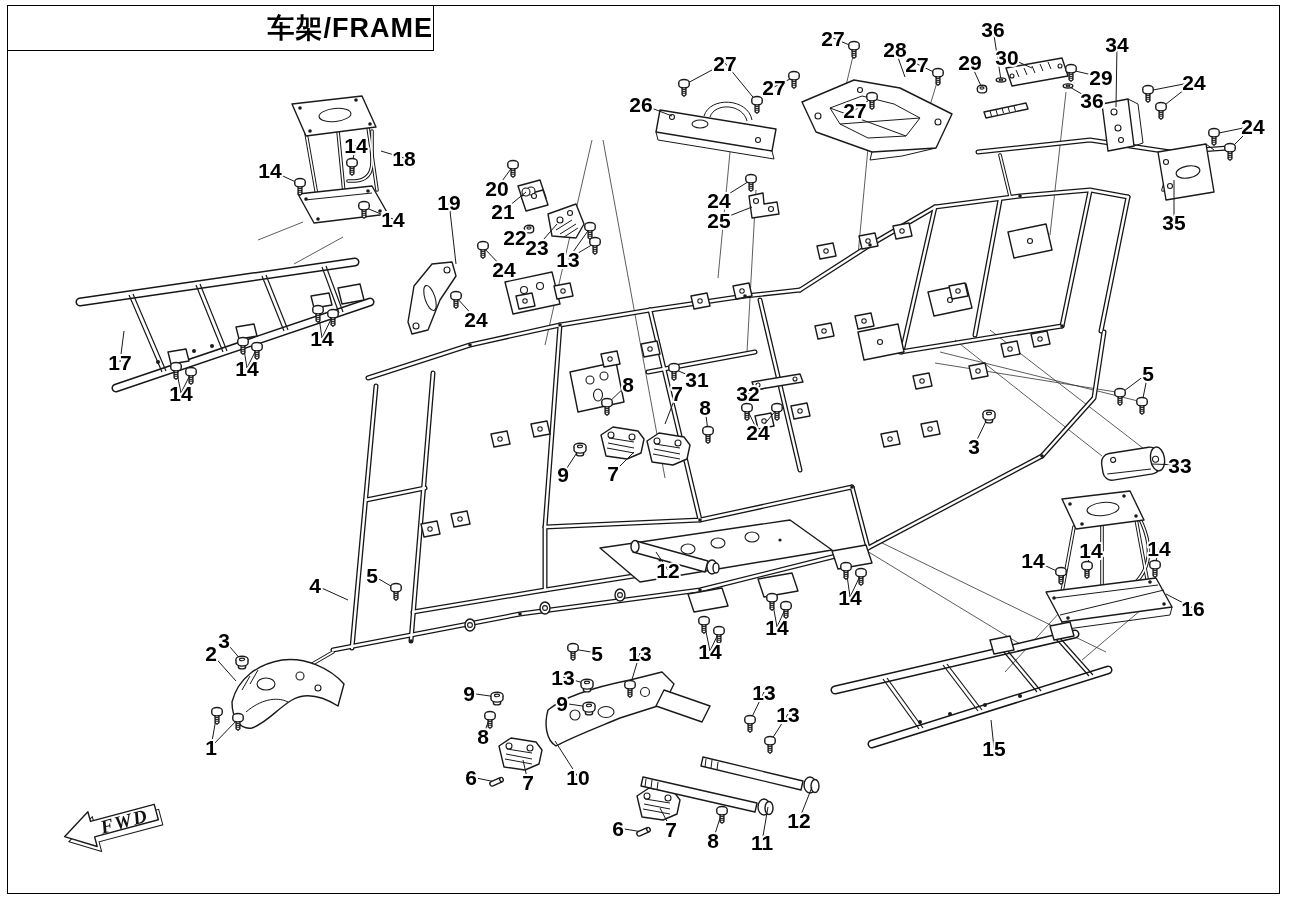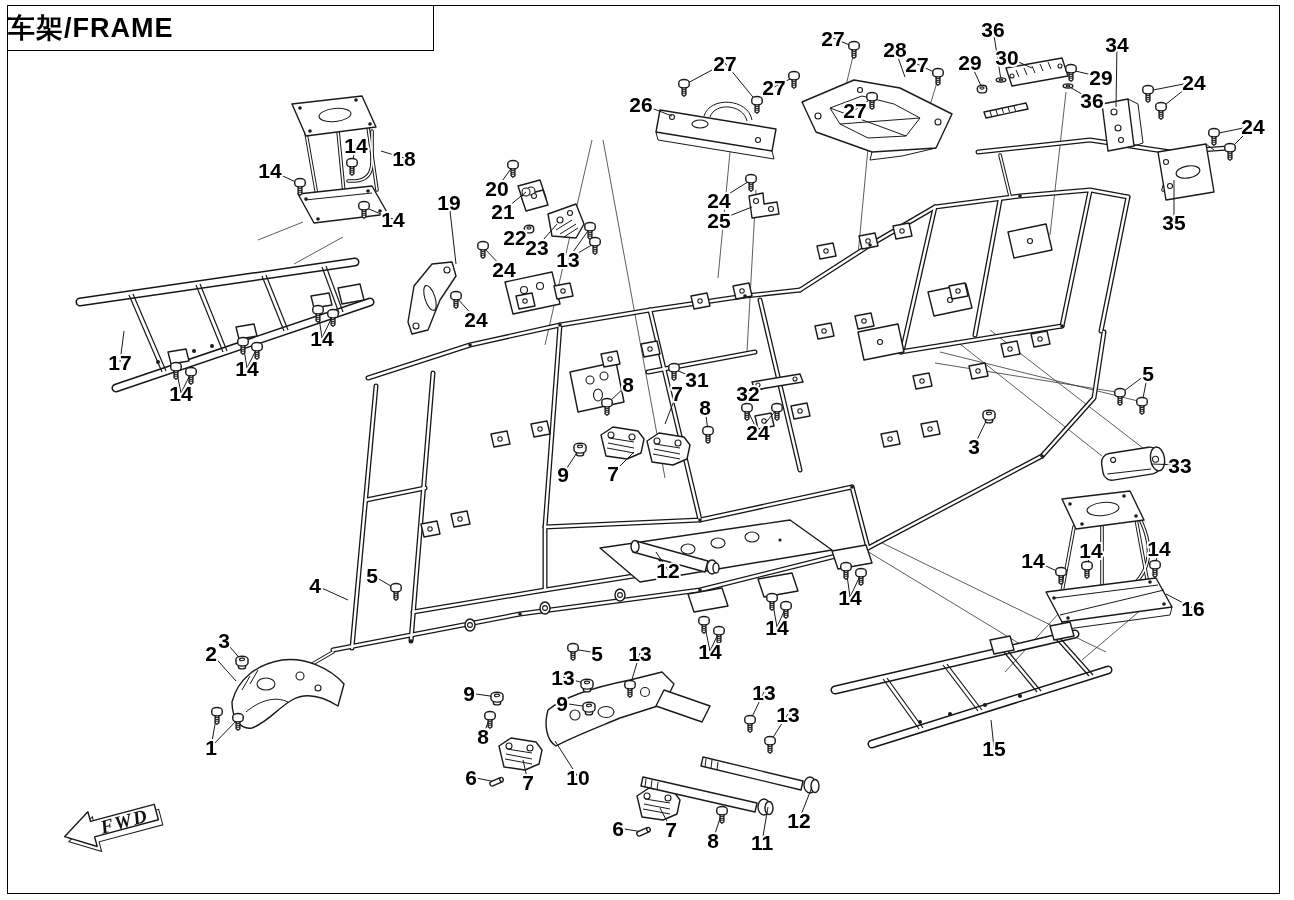--- a/index.html
+++ b/index.html
@@ -1,18 +1,18 @@
 <!DOCTYPE html>
 <html><head>
 <meta charset="utf-8">
 <style>
   html,body{margin:0;padding:0;background:#e8e8e8;}
   .page{position:relative;width:1294px;height:900px;background:#fff;font-family:"Liberation Sans",sans-serif;overflow:hidden;}
   .page-border{position:absolute;left:7px;top:5px;width:1271px;height:887px;border:1.6px solid #000;pointer-events:none;}
-  .titlebox{position:absolute;left:7px;top:5px;width:427px;height:46px;border:1.6px solid #000;display:flex;align-items:center;justify-content:flex-start;background:#fff;z-index:5;box-sizing:border-box;}
+  .titlebox{position:absolute;left:7px;top:5px;width:427px;height:46px;border:1.6px solid #000;display:flex;align-items:center;justify-content:flex-end;background:#fff;z-index:5;box-sizing:border-box;}
   .titlebox span{font-weight:bold;font-size:27px;letter-spacing:1px;color:#000;}
   svg.diagram{position:absolute;left:0;top:0;}
   .part{fill:#fff;stroke:#1a1a1a;stroke-width:1.4;stroke-linejoin:round;}
   .hole{fill:#fff;stroke:#1a1a1a;stroke-width:1.1;}
   .dot{fill:#1a1a1a;stroke:none;}
   .thin{fill:none;stroke:#1a1a1a;stroke-width:1;}
   .slat{fill:none;stroke:#1a1a1a;stroke-width:1.2;}
   .hair{fill:none;stroke:#333;stroke-width:0.8;}
   .leader{stroke:#1a1a1a;stroke-width:1;}
   #tubes path{fill:none;stroke:#161616;stroke-width:5;stroke-linecap:round;stroke-linejoin:round;}

